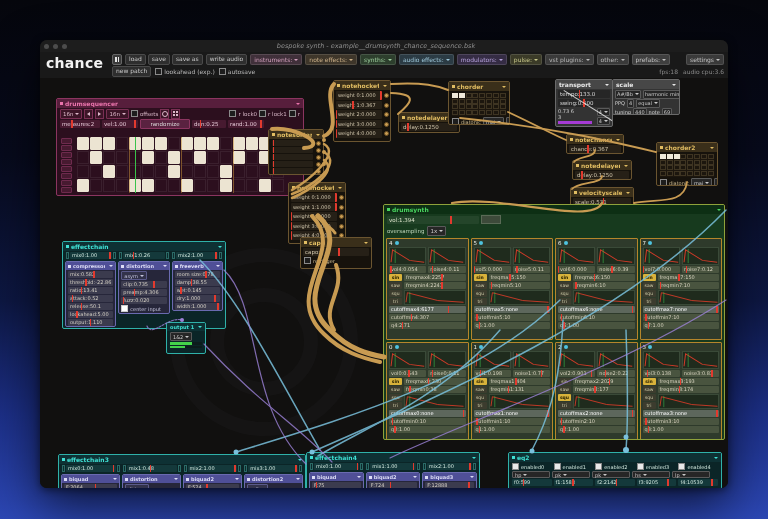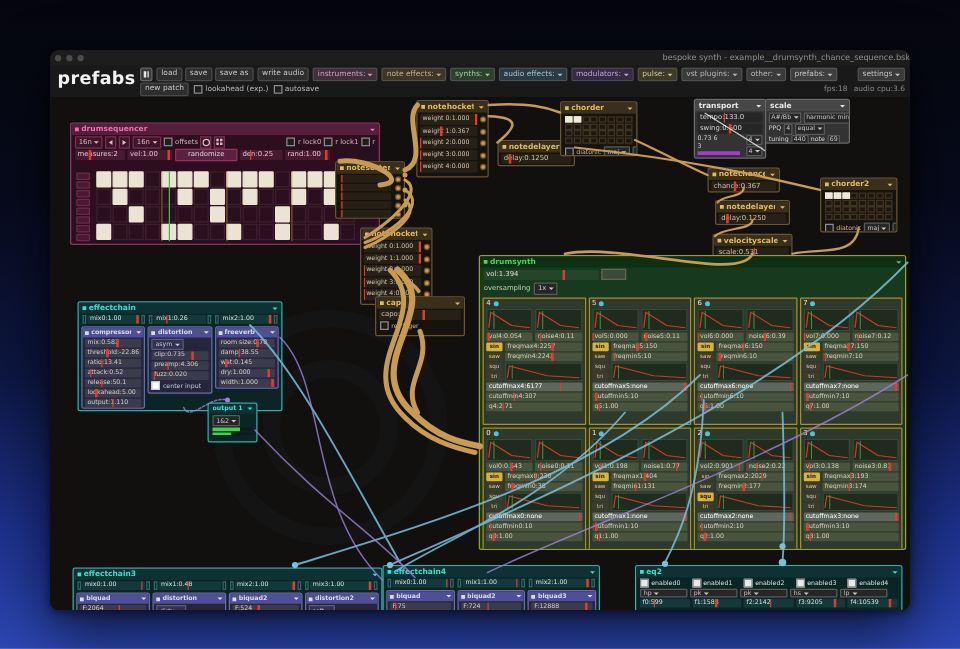--- a/index.html
+++ b/index.html
@@ -4,21 +4,21 @@
 <style>
   html,body{margin:0;padding:0;width:768px;height:519px;overflow:hidden;
     font-family:"DejaVu Sans",sans-serif;-webkit-font-smoothing:antialiased;}
   #desktop{position:absolute;inset:0;width:768px;height:519px;
     background:linear-gradient(180deg,#05060c 0%,#070a1c 30%,#0d1742 58%,#1c2f86 80%,#2c47b4 100%);}
   #window{position:absolute;left:40px;top:40px;width:688px;height:448px;background:#141414;
     border-radius:7px;box-shadow:0 18px 48px rgba(0,0,0,.65),0 2px 8px rgba(0,0,0,.5);overflow:hidden;}
   
   #titlebar{position:absolute;left:0;top:0;right:0;height:12px;background:#1d1d1d;display:flex;align-items:center;}
   .tdot{width:5px;height:5px;border-radius:50%;background:#4c4c4c;margin-left:4px;}
-  #titletext{position:absolute;left:0;right:0;text-align:right;font-size:6.5px;color:#8f8f8f;line-height:12px;}
+  #titletext{position:absolute;left:0;right:16px;text-align:center;font-size:6.5px;color:#8f8f8f;line-height:12px;font-style:italic;}
   
   #menubar{position:absolute;left:0;top:12px;right:0;height:26px;background:#191919;border-bottom:1px solid #000;}
   #logo{position:absolute;left:6px;top:3px;font-size:14px;font-weight:bold;color:#f2f2f2;letter-spacing:.3px;}
   #menurow1{position:absolute;left:72px;top:2px;right:4px;height:11px;display:flex;align-items:center;gap:3px;}
   #menurow2{position:absolute;left:72px;top:14px;right:4px;height:10px;display:flex;align-items:center;gap:4px;}
   .mbtn{background:#2e2e2e;border:1px solid #4a4a4a;border-radius:2px;color:#c9c9c9;font-size:6px;
     padding:0 3px;height:9px;line-height:8px;white-space:nowrap;}
   .mchip{display:inline-flex;align-items:center;border-radius:2px;font-size:6px;padding:0 3px;height:9px;
     line-height:9px;white-space:nowrap;border:1px solid rgba(255,255,255,.12);}
   .dda{width:0;height:0;border-left:2px solid transparent;border-right:2px solid transparent;
@@ -180,21 +180,21 @@
   <div id="window">
 
     <div id="titlebar">
       <span class="tdot"></span>
       <span class="tdot"></span>
       <span class="tdot"></span>
       <span id="titletext">bespoke synth - example__drumsynth_chance_sequence.bsk</span>
     </div>
 
     <div id="menubar">
-      <span id="logo">prefabs</span>
+      <span id="logo">chance</span>
       <div id="menurow1">
         <span class="pbars">
             <i></i>
             <i></i>
           </span>
         <span id="menu-file" style="display:inline-flex;gap:2px;">
             <span class="mbtn">load</span>
             <span class="mbtn">save</span>
             <span class="mbtn">save as</span>
           </span>

